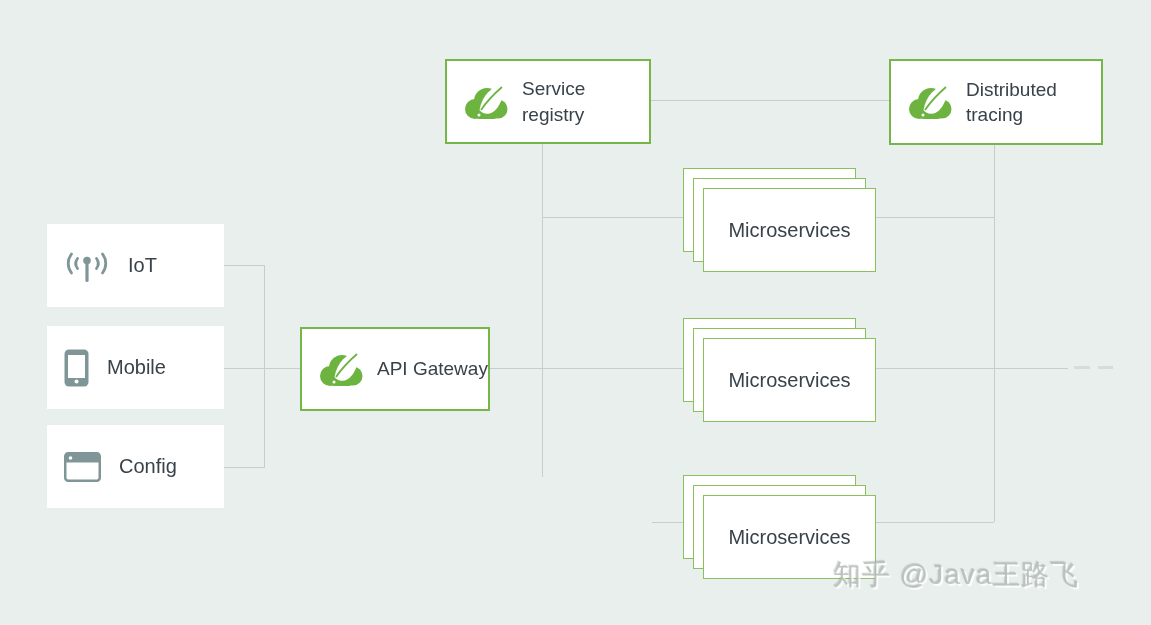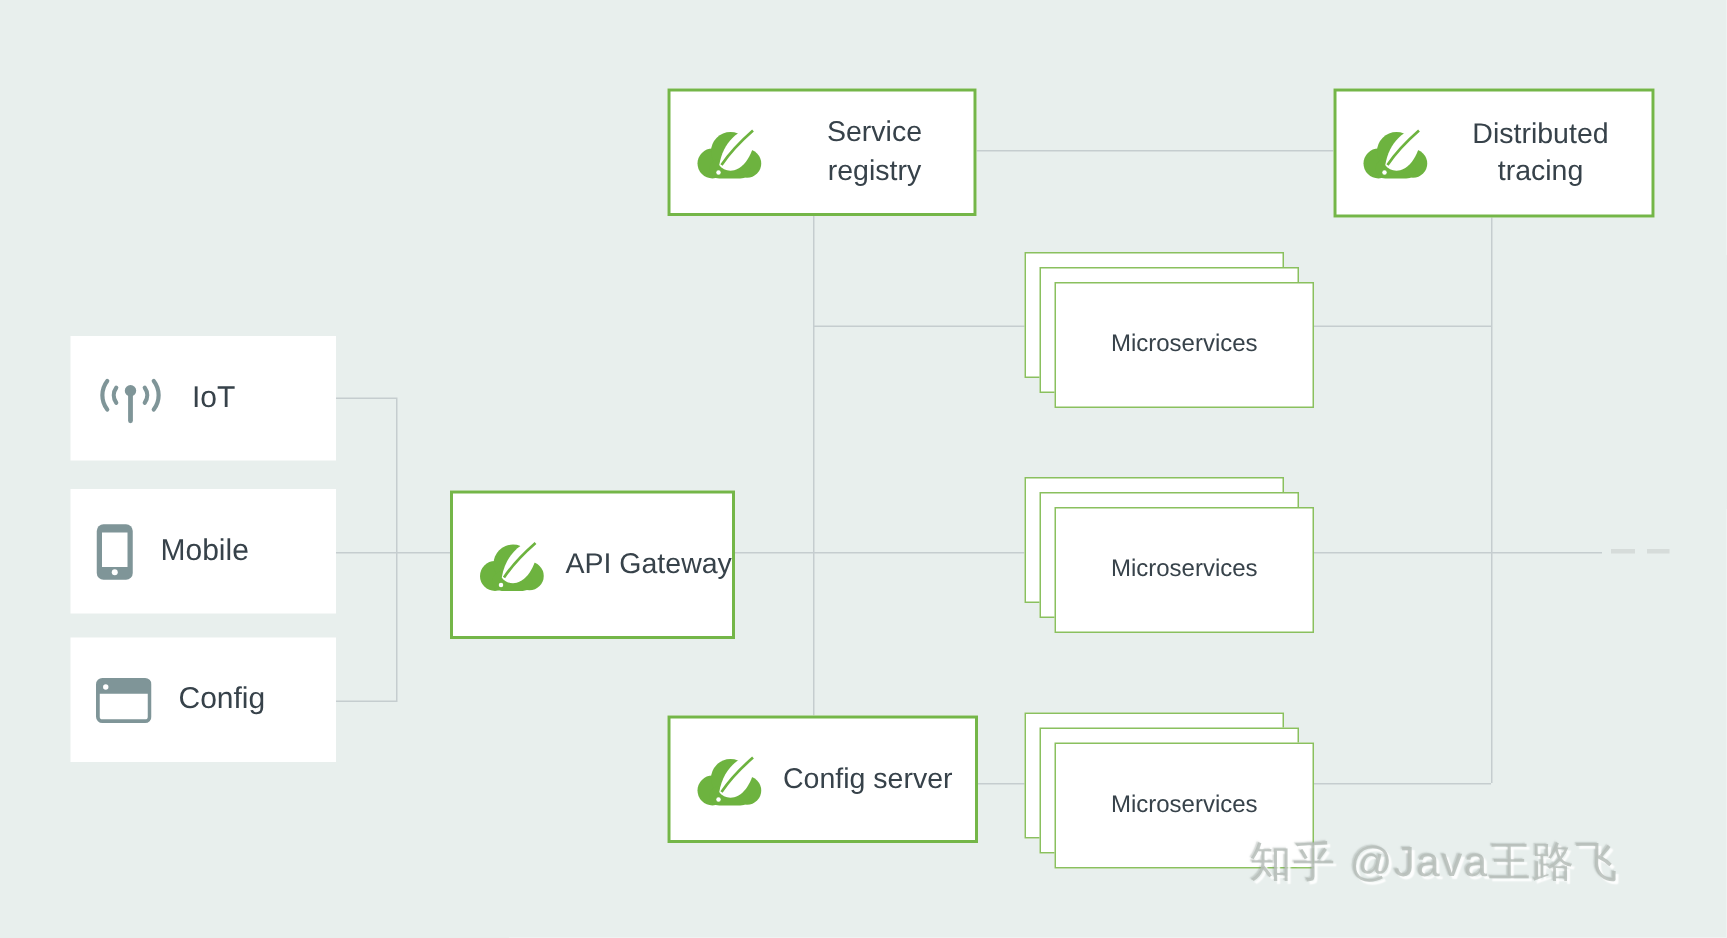--- a/index.html
+++ b/index.html
@@ -38,39 +38,39 @@
   #box-iot{top:224px;} #box-mobile{top:326px;} #box-browser{top:425px;}
   .client-box .label{font-size:20px; color:var(--text-dark);}
   
   .green-box{
     position:absolute; background:var(--box-white);
     border:2px solid var(--box-border-green); box-sizing:border-box;
     display:flex; align-items:center; gap:13px; padding-left:16px;
   }
   #box-service-registry   {left:445px; top:59px;  width:206px; height:85px;}
   #box-distributed-tracing{left:889px; top:59px;  width:214px; height:86px;}
-  #box-api-gateway        {left:300px; top:327px; width:190px; height:99px;}
+  #box-api-gateway        {left:300px; top:327px; width:190px; height:84px;}
   #box-config-server      {left:445px; top:477px; width:207px; height:85px;}
   .green-box .label{
-    font-size:19px; line-height:1.32; color:var(--text-dark); max-width:122px;text-align:center;
+    font-size:19px; line-height:1.32; color:var(--text-dark); max-width:122px;
   }
   .icon{display:inline-flex; flex:0 0 auto;}
   
   .stack{position:absolute; width:196px; height:104px;}
   #stack-top{left:683px; top:168px;}
   #stack-middle{left:683px; top:318px;}
   #stack-bottom{left:683px; top:475px;}
   .card{
     position:absolute; width:173px; height:84px; box-sizing:border-box;
     background:var(--box-white); border:1.5px solid var(--card-border-green);
   }
   .card.c1{left:0; top:0;}
   .card.c2{left:10px; top:10px;}
   .card.c3{left:20px; top:20px; display:flex; align-items:center; justify-content:center;}
-  .card .label{font-size:16px; color:var(--text-dark);}
+  .card .label{font-size:20px; color:var(--text-dark);}
   
   .watermark{
     position:absolute; left:833px; top:556px; font-size:28px; letter-spacing:1px;
     color:rgba(182,189,184,0.85);
     text-shadow:2px 2px 1px rgba(255,255,255,0.95), -1px -1px 1px rgba(130,140,135,0.35);
     white-space:nowrap;
   }
 </style>
 </head>
 <body>
@@ -173,36 +173,20 @@
           <rect x="10" y="24" width="27" height="13" rx="6.5"></rect>
         </g>
         <path d="M41 2 C29 4 19 13 16.5 28 C18.5 31 22.5 32.5 26.5 31.5 C36 29 41.5 14 41 2 Z" fill="#fff"></path>
         <path d="M39 5 C31 12 24 19 18 28" stroke="var(--logo-green,#6db33f)" stroke-width="1.8" fill="none"></path>
         <circle cx="16" cy="33" r="1.5" fill="#fff"></circle>
       </svg>
     </span>
     <span class="label">API Gateway</span>
   </div>
 
-  <div class="green-box" id="box-config-server">
-    <span class="icon">
-      <svg width="46" height="40" viewBox="0 0 46 40">
-        <g fill="var(--logo-green,#6db33f)">
-          <circle cx="12" cy="27" r="10"></circle>
-          <circle cx="24" cy="19" r="13"></circle>
-          <circle cx="35" cy="27" r="9.5"></circle>
-          <rect x="10" y="24" width="27" height="13" rx="6.5"></rect>
-        </g>
-        <path d="M41 2 C29 4 19 13 16.5 28 C18.5 31 22.5 32.5 26.5 31.5 C36 29 41.5 14 41 2 Z" fill="#fff"></path>
-        <path d="M39 5 C31 12 24 19 18 28" stroke="var(--logo-green,#6db33f)" stroke-width="1.8" fill="none"></path>
-        <circle cx="16" cy="33" r="1.5" fill="#fff"></circle>
-      </svg>
-    </span>
-    <span class="label">Config server</span>
-  </div>
 
   <div class="stack" id="stack-top">
     <div class="card c1"></div>
     <div class="card c2"></div>
     <div class="card c3">
       <span class="label">Microservices</span>
     </div>
   </div>
 
   <div class="stack" id="stack-middle">

